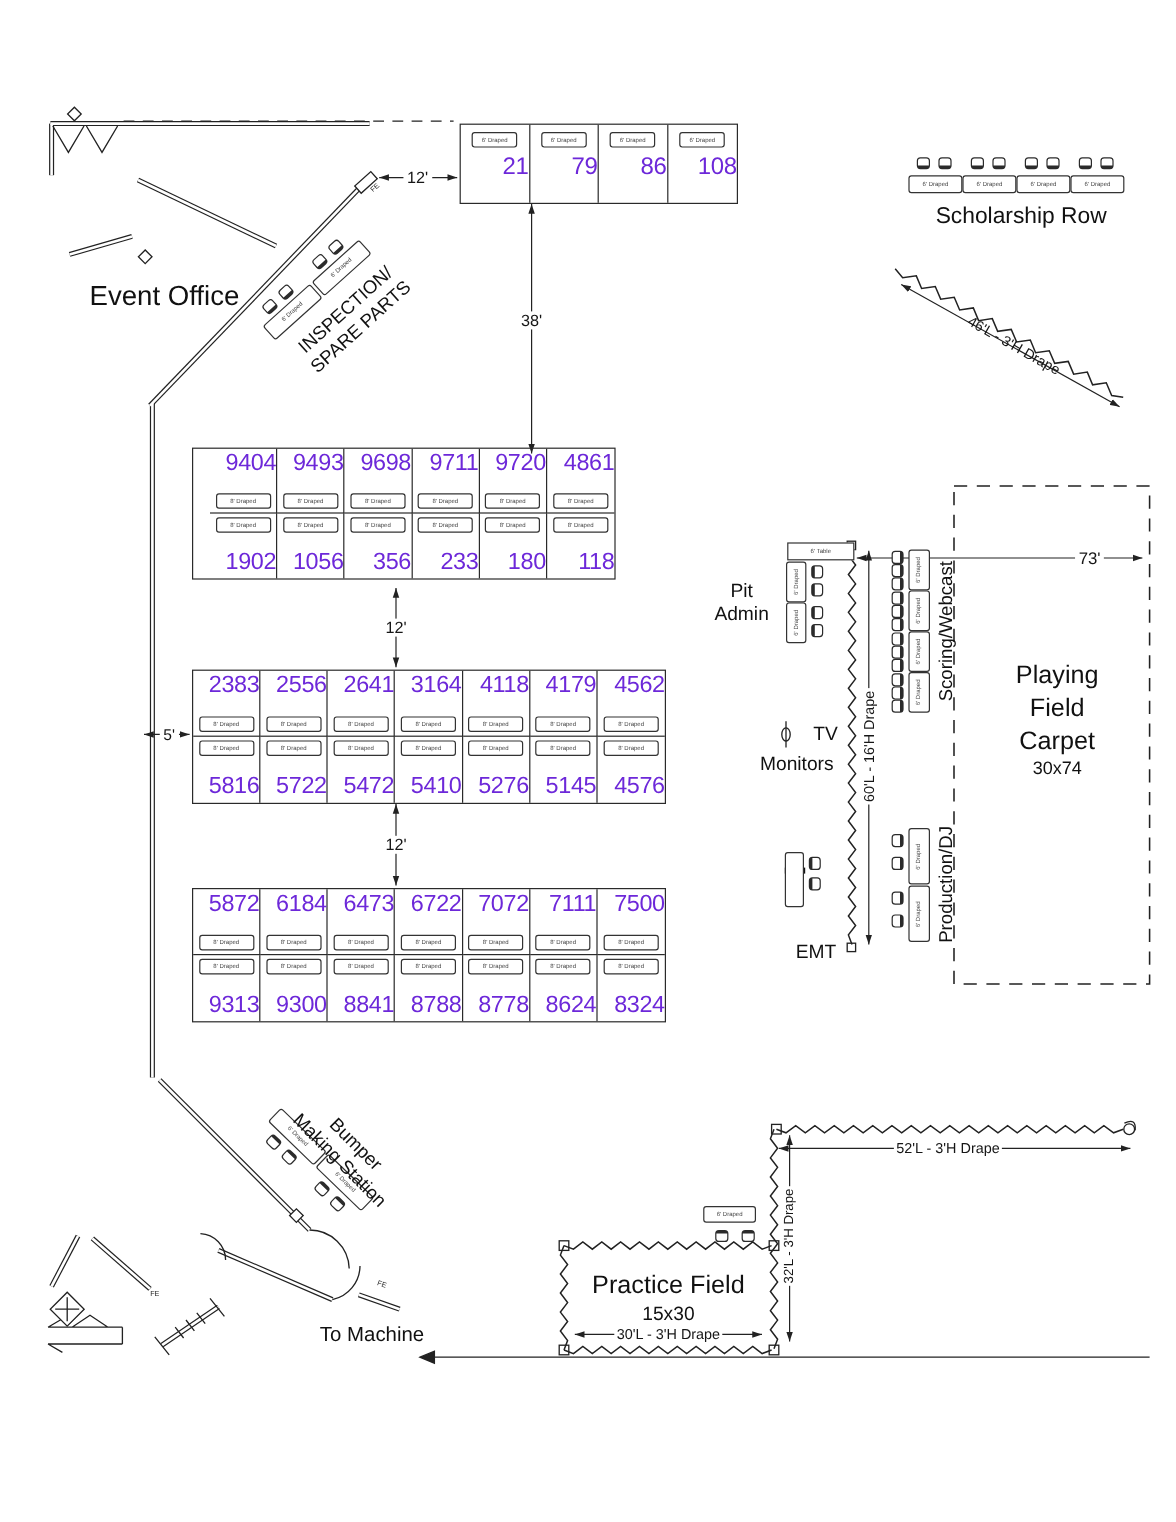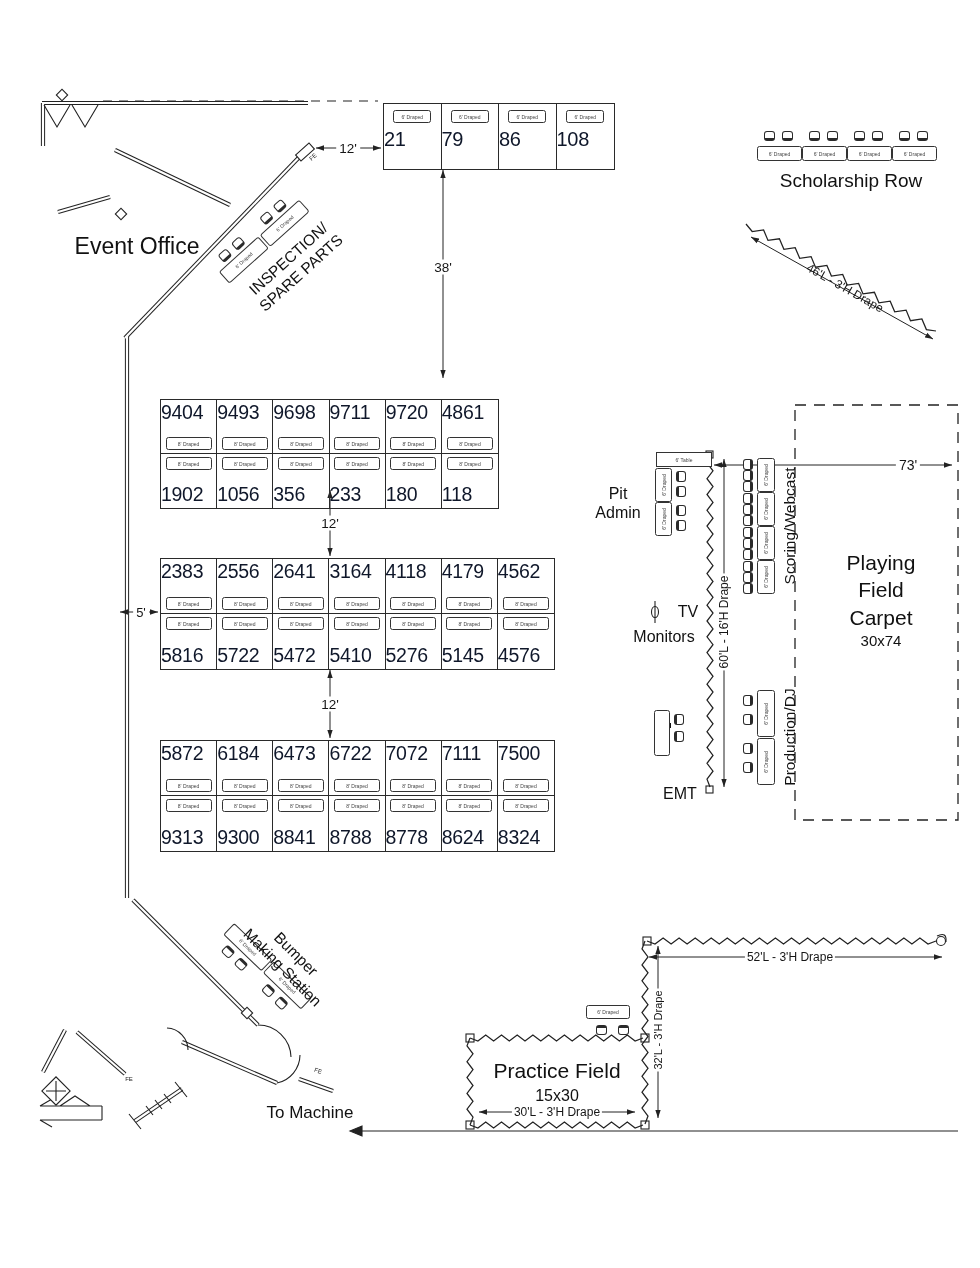--- a/index.html
+++ b/index.html
@@ -5,21 +5,21 @@
   html,body{margin:0;padding:0;background:#fff}
   #canvas{position:relative;width:980px;height:1268px;background:#fff;overflow:hidden;
           font-family:"Liberation Sans", sans-serif;color:#141414}
   #bg{position:absolute;left:0;top:0}
   #furniture,#labels{position:absolute;left:0;top:0;width:980px;height:1268px;pointer-events:none}
   .pitgrid{position:absolute;display:grid;border:1.3px solid #2a2a2a}
   .rows2{grid-template-rows:1fr 1fr}
   .pcell{position:relative;border-right:1.1px solid #2a2a2a}
   .pcell.lastc{border-right:none}
   .pcell.rtop{border-bottom:1.1px solid #2a2a2a}
-  .pnum{position:absolute;left:0;right:0;text-align:left;font-size:19.5px;letter-spacing:-.3px;color:#0f172a}
+  .pnum{position:absolute;left:0;right:0;text-align:right;font-size:19.5px;letter-spacing:-.3px;color:#6d28d9}
   .ntop{top:1px}.nbot{bottom:2px}
   .bnum{top:24px;font-size:20px}
   .tbl{position:absolute;border:1.35px solid #333;border-radius:2.5px;background:#fff;
        display:flex;align-items:center;justify-content:center;font-size:5px;color:#444;white-space:nowrap;box-sizing:border-box}
   .intbl{left:50%;transform:translateX(-50%);width:46px;height:13px}
   .tbot{bottom:3px}.ttop{top:3px}.bw{width:38px}.bt{top:6px}
   .plainT{border-radius:0;border-width:1.1px}
   .vtbl span{transform:rotate(-90deg)}
   .chair{position:absolute;width:11px;height:10px;background:#fff;border:1.2px solid #2b2b2b;border-radius:3px;box-sizing:border-box}
   .ch-d{border-bottom-width:3px}.ch-u{border-top-width:3px}
@@ -168,21 +168,21 @@
     <div class="tbl" style="left:55px;top:4px;width:53px;height:16px">
           <span>6' Draped</span>
         </div>
     <div class="chair ch-u" style="left:10px;top:24px"></div>
     <div class="chair ch-u" style="left:28px;top:24px"></div>
     <div class="chair ch-u" style="left:66px;top:24px"></div>
     <div class="chair ch-u" style="left:84px;top:24px"></div>
   </div>
 
   <div class="cross" style="left:654px;top:717px"></div>
-<div class="pitgrid rows2" style="left: 160px; top: 399px; width: 337px; height: 108px; grid-template-columns: repeat(6, 1fr);">
+<div class="pitgrid rows2" style="left: 160px; top: 373px; width: 337px; height: 108px; grid-template-columns: repeat(6, 1fr); padding-left: 14px;">
         <div class="pcell rtop">
           <div class="pnum ntop">9404</div>
           <div class="tbl intbl tbot">
             <span>8' Draped</span>
           </div>
         </div>
         <div class="pcell rtop">
           <div class="pnum ntop">9493</div>
           <div class="tbl intbl tbot">
             <span>8' Draped</span>

